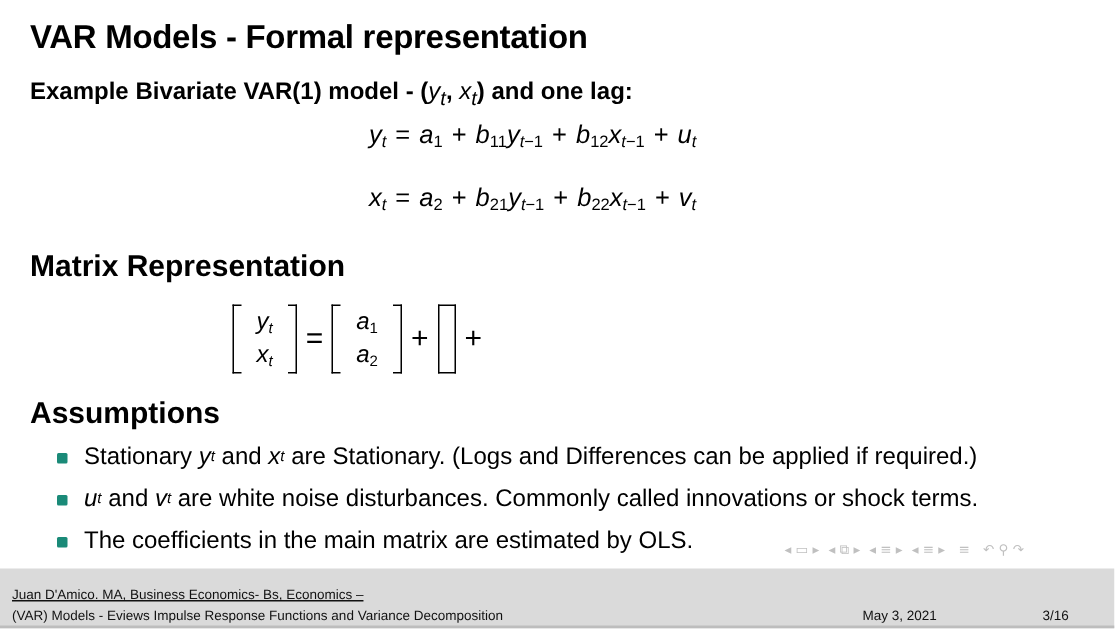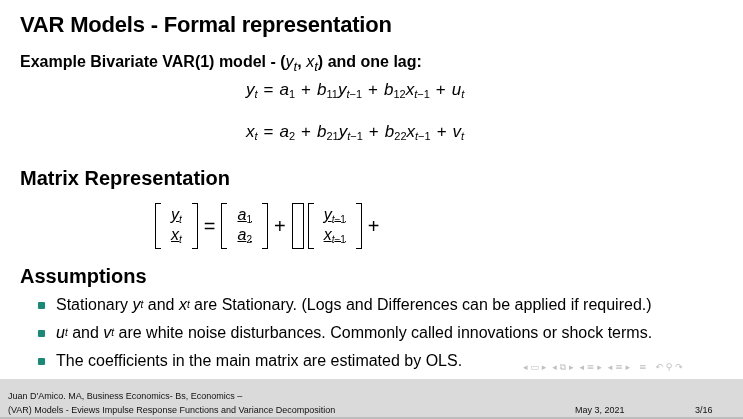--- a/index.html
+++ b/index.html
@@ -31,21 +31,21 @@
   }
   .bmat {
     display:inline-flex; align-items:stretch; height:46px; margin:0 2px;
   }
   .bl, .br {
     width:5px; border:1.6px solid #000; height:44px;
   }
   .bl { border-right:none; }
   .br { border-left:none; }
   .mcontent {
-    display:flex; flex-direction:column; padding:2px 10px;text-decoration:underline; 
+    display:flex; flex-direction:column; justify-content:space-between; padding:2px 10px; 
   }
   .mcontent .r { display:flex; gap:16px; justify-content:center; line-height:20px; }
   .mcontent i { font-style:italic; }
   .mcontent sub { font-size:10px; vertical-align:-3px; line-height:0; }
   .mop { font-size:20px; margin:0 4px; }
   
   .bullets {
     position:absolute; left:38px; top:291px; font-size:16px;
   }
   .bullet {
@@ -60,21 +60,21 @@
   .nav {
     position:absolute; left:523px; top:362px; display:flex; gap:6px; font-size:9px; color:#c0c0c0;
     font-family:"DejaVu Sans", sans-serif;
   }
   .nav span { display:inline-block; }
   
   .footer {
     position:absolute; left:0; top:379px; width:743px; height:40px; background:#dadada;
     font-size:9px; color:#111;
   }
-  .footer .l1 { position:absolute; left:8px; top:12px; }
+  .footer .l1 { position:absolute; left:8px; top:12px;text-decoration:underline; }
   .footer .l2 { position:absolute; left:8px; top:26px; }
   .footer .date { position:absolute; left:575px; top:26px; }
   .footer .page { position:absolute; left:695px; top:26px; }
   .footer .bottomline { position:absolute; left:0; bottom:0; width:100%; height:2px; background:#bdbdbd; }
 </style>
 </head>
 <body>
 
 <div class="title">VAR Models - Formal representation</div>
 
@@ -114,32 +114,20 @@
           <span><i>a</i><sub>2</sub></span>
         </span>
       </span>
       <span class="br"></span>
     </span>
   <span class="mop">+</span>
   <span class="bmat">
       <span class="bl"></span>
       <span class="br"></span>
     </span>
-  <span class="bmat">
-      <span class="bl"></span>
-      <span class="mcontent">
-        <span class="r">
-          <span><i>y</i><sub><i>t</i>−1</sub></span>
-        </span>
-        <span class="r">
-          <span><i>x</i><sub><i>t</i>−1</sub></span>
-        </span>
-      </span>
-      <span class="br"></span>
-    </span>
   <span class="mop">+</span>
 </div>
 
 <div class="section" style="top:265px;">Assumptions</div>
 
 <div class="bullets">
   <div class="bullet">
     <span class="sq"></span>
     <span>Stationary </span>&nbsp;<i>y</i><sub><i>t</i></sub><span style="white-space:pre"> and </span><i>x</i><sub><i>t</i></sub><span style="white-space:pre"> are Stationary. (Logs and Differences can be applied if required.)</span>
   </div>

